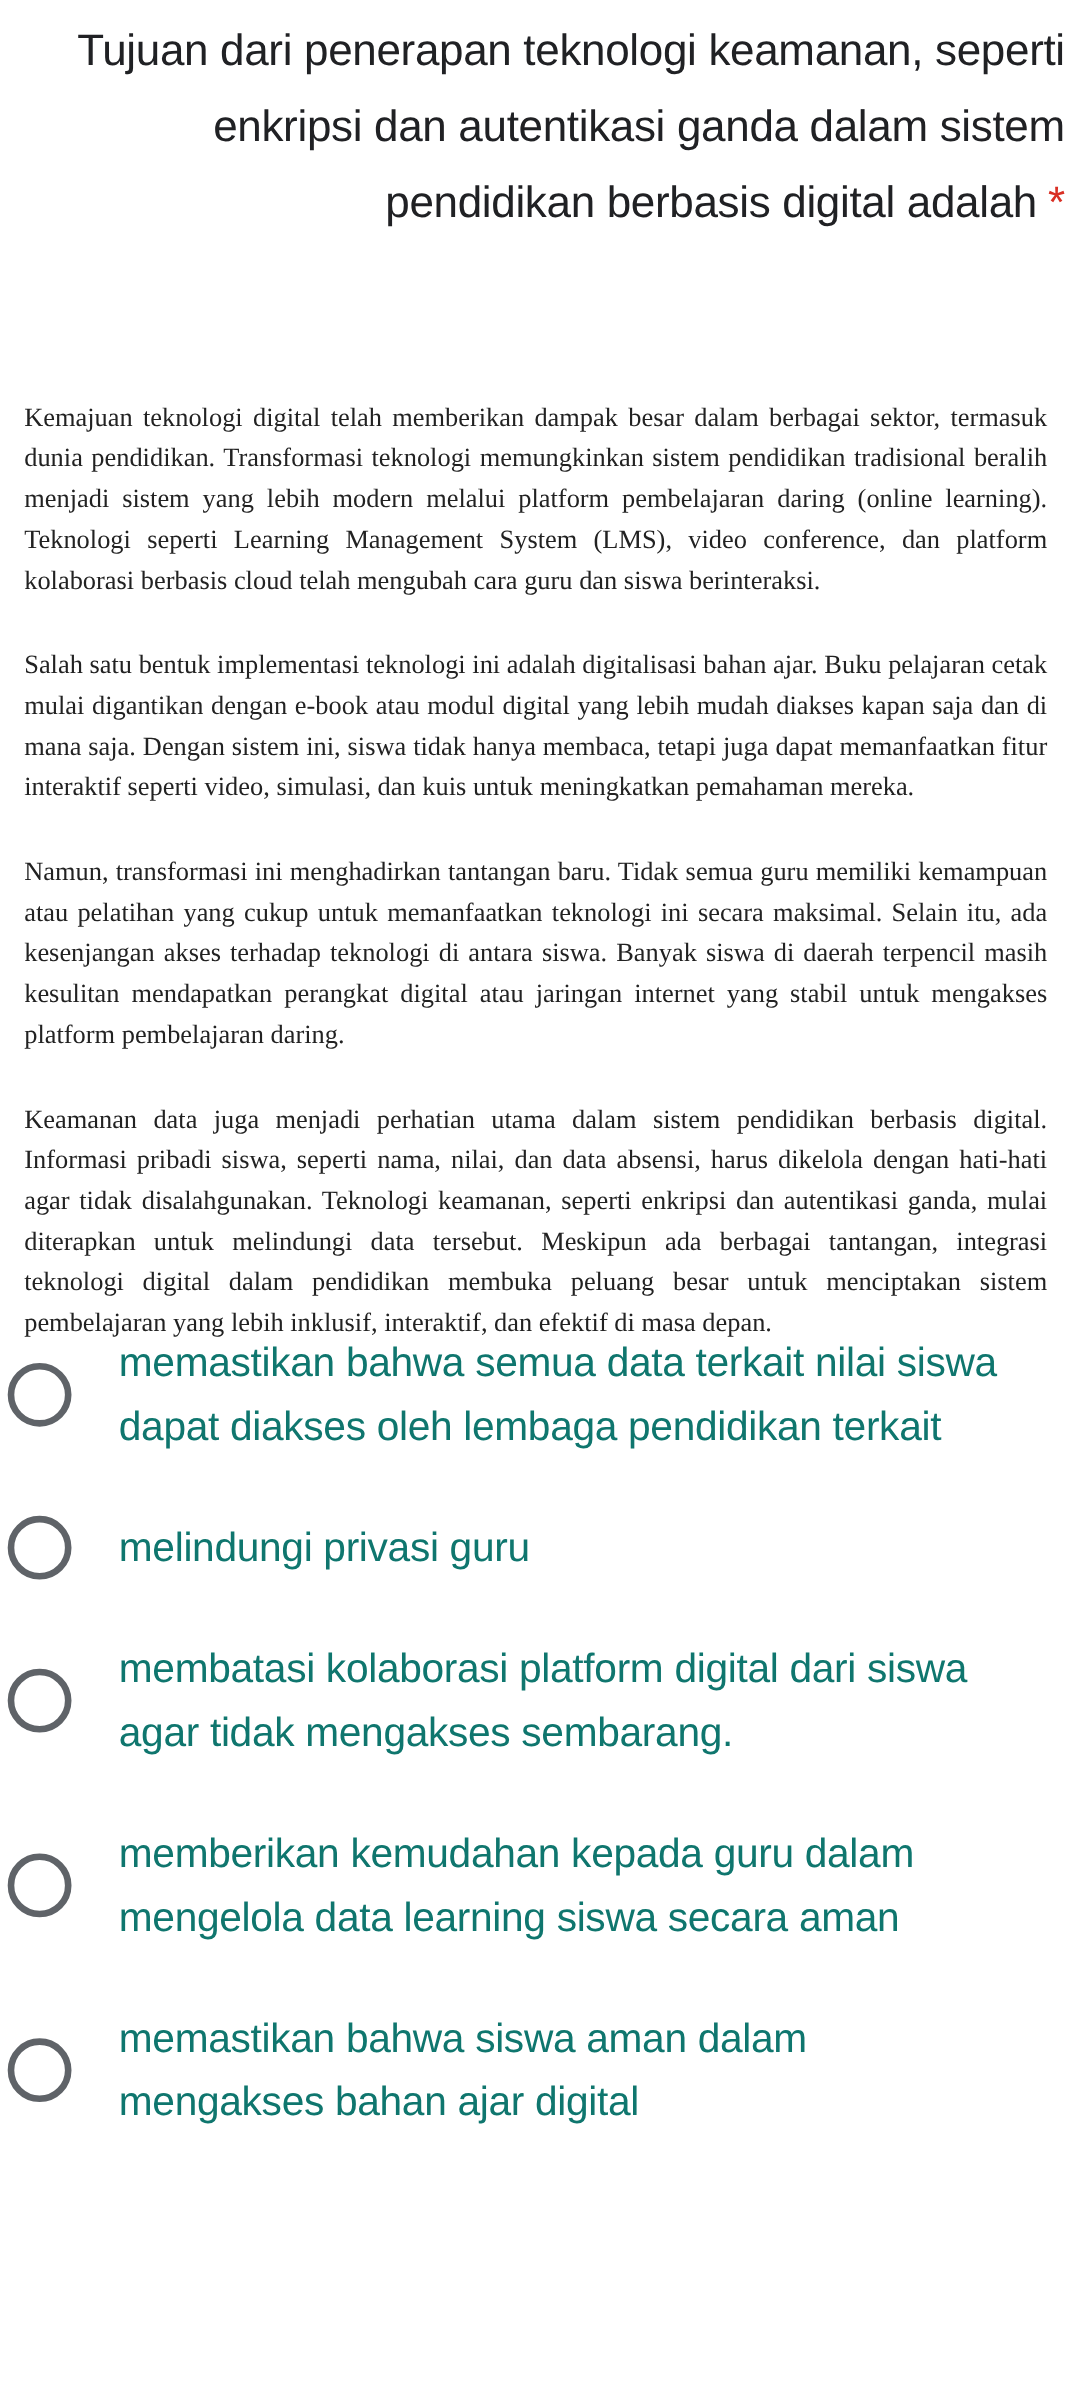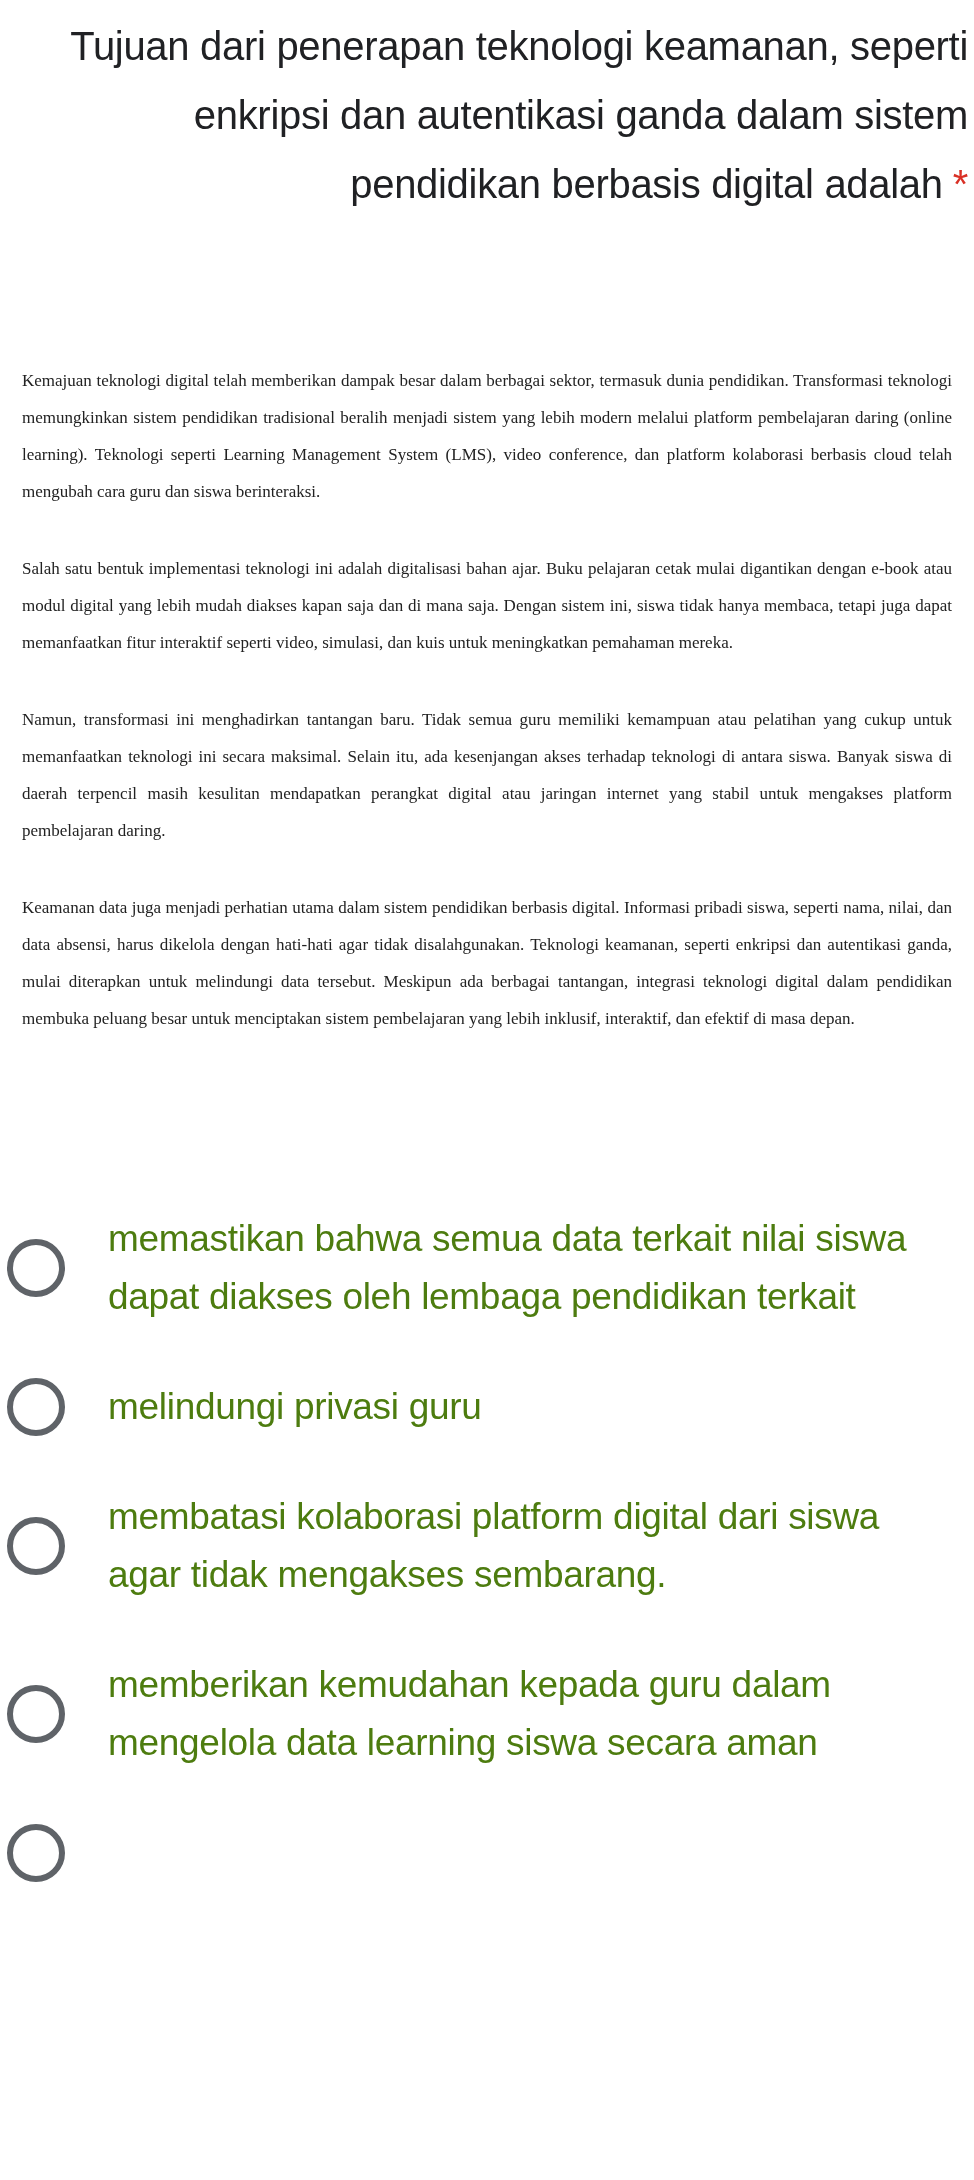--- a/index.html
+++ b/index.html
@@ -5,37 +5,37 @@
   html, body { margin: 0; padding: 0; background: #ffffff; }
   body { width: 974px; height: 2180px; position: relative; overflow: hidden; }
   .title {
     position: absolute; left: 8px; top: 12px; width: 960px;
     font-family: "Liberation Sans", sans-serif; font-size: 40px; line-height: 69px;
     color: #202124; letter-spacing: -0.3px; text-align: right;
   }
   .required { color: #d93025; margin-left: 10px; }
   .passage {
     position: absolute; left: 22px; top: 362px; width: 930px;
-    font-family: "Liberation Serif", serif; font-size: 17px; line-height: 37px;
+    font-family: "Liberation Serif", serif; font-size: 24px; line-height: 37px;
     color: #222; text-align: justify;
   }
   .passage p { margin: 0 0 40px 0; }
   .options { position: absolute; left: 0; top: 1210px; width: 974px; }
   .option {
     position: relative; display: flex; align-items: center;
     margin-bottom: 52px;
   }
   .radio {
     flex: 0 0 auto; width: 46px; height: 46px; border: 6px solid #5f6368;
     border-radius: 50%; margin-left: 7px; box-sizing: content-box;
   }
   .opt-label {
     margin-left: 43px; width: 800px;
     font-family: "Liberation Sans", sans-serif; font-size: 37px; line-height: 58px;
-    color: #4d7c0f; letter-spacing: -0.3px;
+    color: #0f766e; letter-spacing: -0.3px;
   }
 </style>
 </head>
 <body>
 
 <div class="title">
   <span>Tujuan dari penerapan teknologi keamanan, seperti enkripsi dan autentikasi ganda dalam sistem pendidikan berbasis digital adalah</span><span class="required">*</span>
 </div>
 
 <div class="passage">
@@ -57,14 +57,15 @@
   <div class="option">
     <span class="radio"></span>
     <span class="opt-label">membatasi kolaborasi platform digital dari siswa agar tidak mengakses sembarang.</span>
   </div>
   <div class="option">
     <span class="radio"></span>
     <span class="opt-label">memberikan kemudahan kepada guru dalam mengelola data learning siswa secara aman</span>
   </div>
   <div class="option">
     <span class="radio"></span>
+    <span class="opt-label">memastikan bahwa siswa aman dalam mengakses bahan ajar digital</span>
   </div>
 </div>
 
 </body></html>

